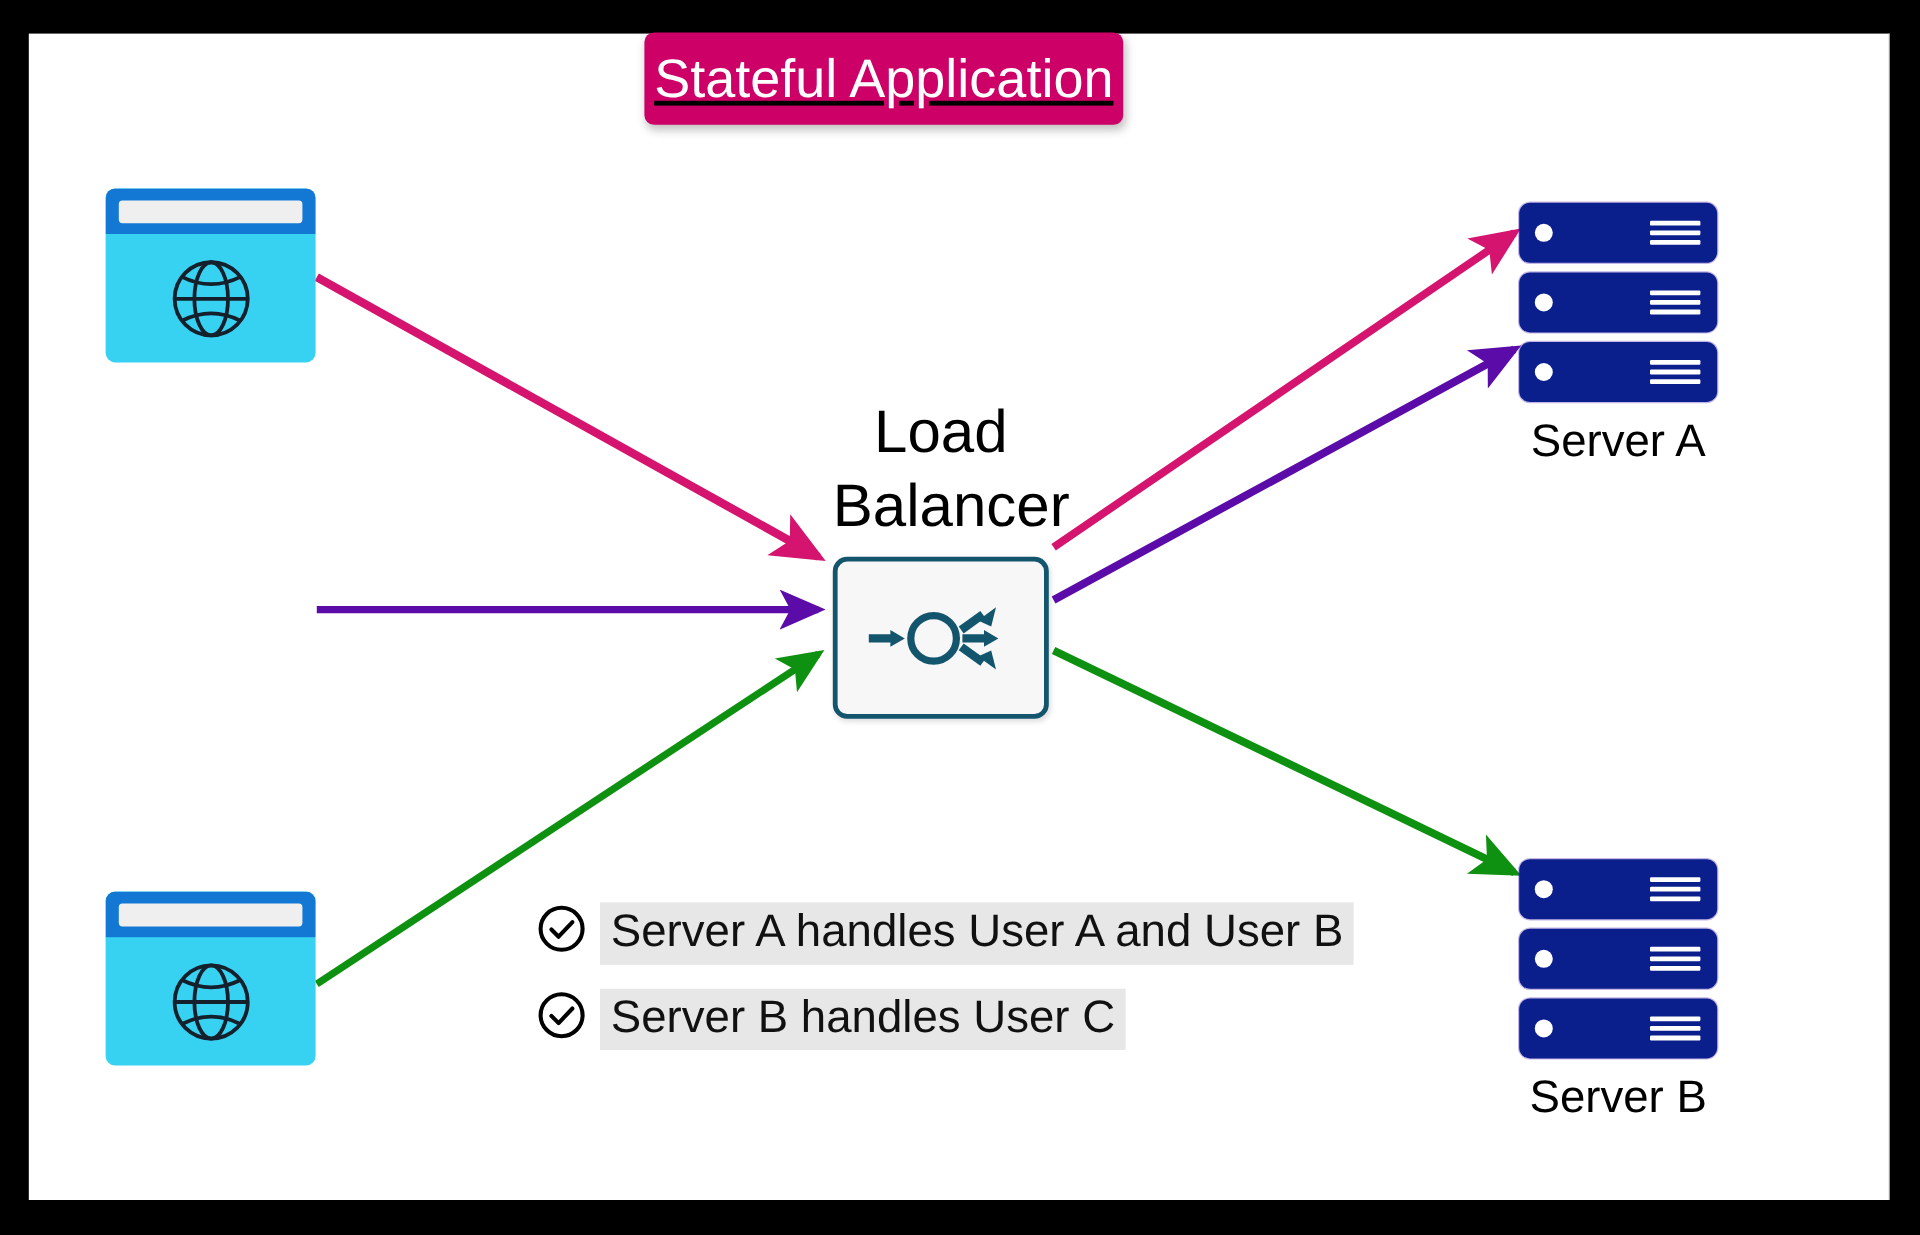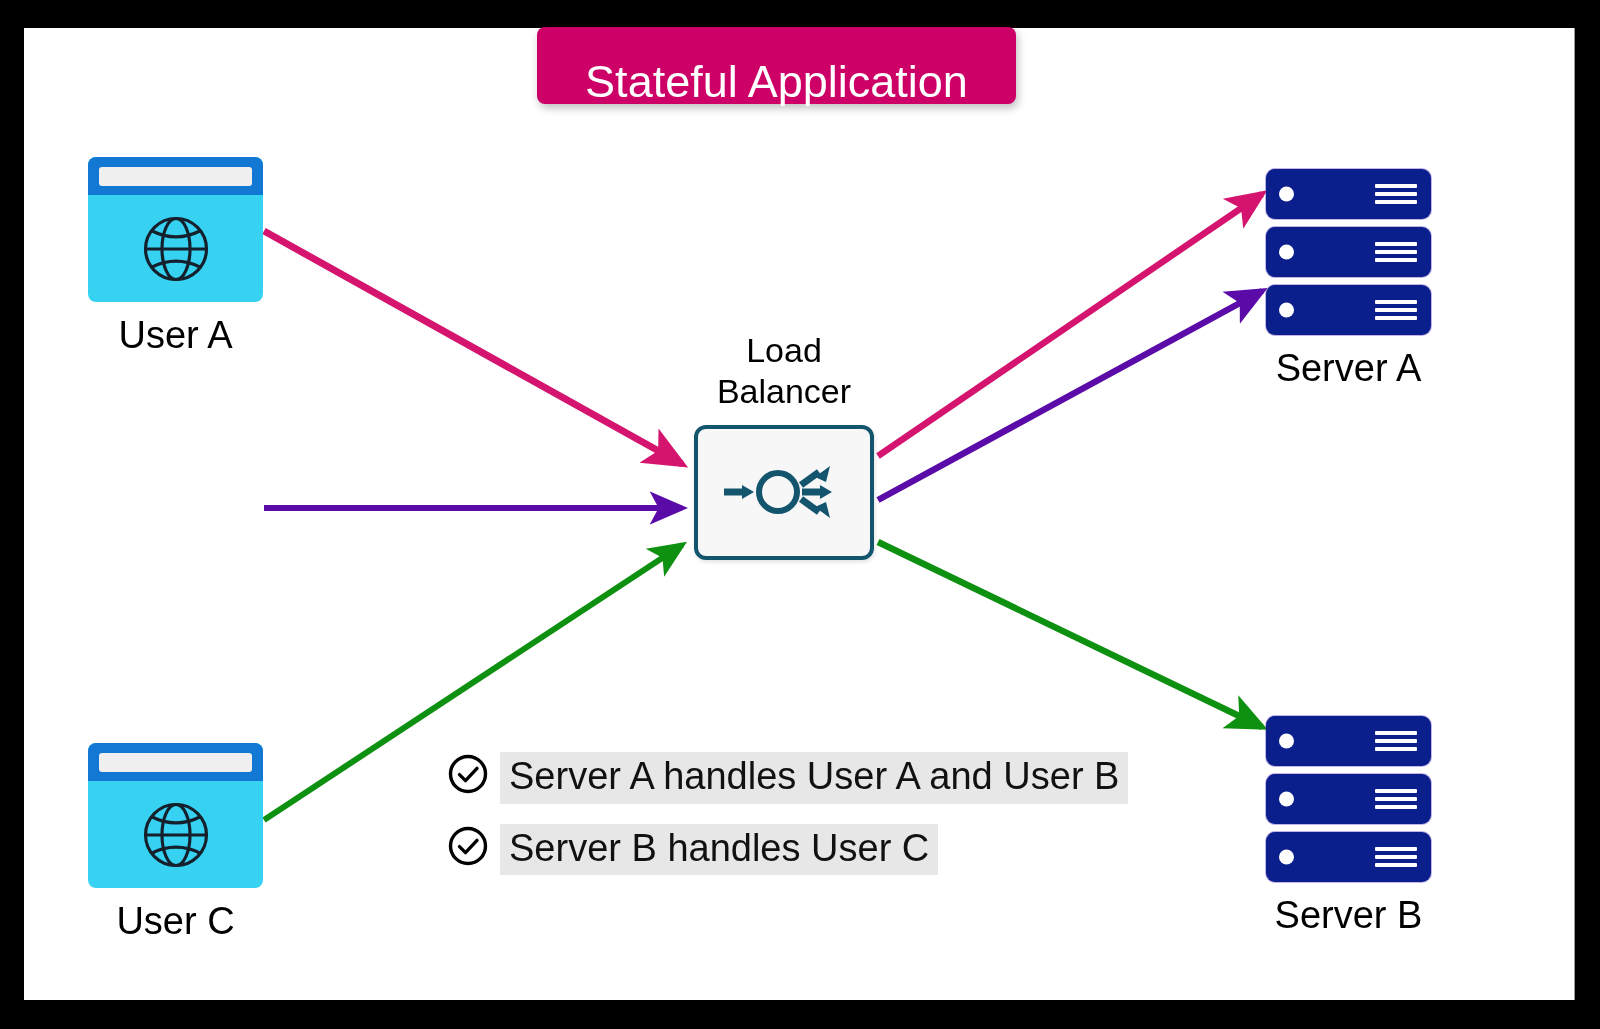--- a/index.html
+++ b/index.html
@@ -29,28 +29,29 @@
     height: 972px;
     background: #ffffff;
     border-right: 1px solid #9a9a9a;
     box-sizing: border-box;
   }
   
   #title-badge {
     position: absolute;
     left: 537px;
     top: 27px;
-    width: 479px;
+    width: 399px;
     height: 77px;
     border-radius: 8px;
     display: flex;
-    align-items: flex-end;
+    align-items: center;
     justify-content: center;
     box-shadow: 2px 4px 8px rgba(0,0,0,0.25);
     z-index: 30;
+    text-decoration: underline;
   }
   #title-badge .title-text {
     color: #ffffff;
     font-size: 45px;
     line-height: 1;
     letter-spacing: 0px;
     white-space: nowrap;
   }
   
   #arrows {
@@ -100,21 +101,21 @@
   }
   
   #load-balancer-node {
     position: absolute;
     left: 694px;
     top: 330px;
     z-index: 10;
   }
   #lb-caption {
     text-align: center;
-    font-size: 34px;
+    font-size: 50px;
     line-height: 1.22;
     color: #000000;
     width: 180px;
     margin: 0 auto 12px auto;
   }
   #lb-box {
     width: 180px;
     height: 135px;
     border: 4px solid #14556E;
     border-radius: 12px;
@@ -241,42 +242,40 @@
           <g fill="none" stroke="#14202B" stroke-width="2.6">
             <circle cx="32" cy="32" r="25"></circle>
             <ellipse cx="32" cy="32" rx="11.5" ry="25"></ellipse>
             <line x1="7" y1="32" x2="57" y2="32"></line>
             <path d="M12 17 Q32 27 52 17"></path>
             <path d="M12 47 Q32 37 52 47"></path>
           </g>
         </svg>
       </div>
     </div>
-    <div class="node-label">User A</div>
   </div>
 
 
   <div class="browser-node" style="left:88px; top:743px;">
     <div class="browser-win" style="background:#37D1F2;">
       <div class="browser-titlebar" style="background:#1278D4;">
         <div class="browser-urlbar" style="background:#EFEFEF;"></div>
       </div>
       <div class="browser-body">
         <svg width="78" height="78" viewBox="0 0 64 64">
           <g fill="none" stroke="#14202B" stroke-width="2.6">
             <circle cx="32" cy="32" r="25"></circle>
             <ellipse cx="32" cy="32" rx="11.5" ry="25"></ellipse>
             <line x1="7" y1="32" x2="57" y2="32"></line>
             <path d="M12 17 Q32 27 52 17"></path>
             <path d="M12 47 Q32 37 52 47"></path>
           </g>
         </svg>
       </div>
     </div>
-    <div class="node-label">User C</div>
   </div>
 
   <div id="load-balancer-node">
     <div id="lb-caption">
       <div>Load</div>
       <div>Balancer</div>
     </div>
     <div id="lb-box">
       <svg width="128" height="74" viewBox="0 0 128 74">
         <g stroke="#14556E" fill="#14556E">

